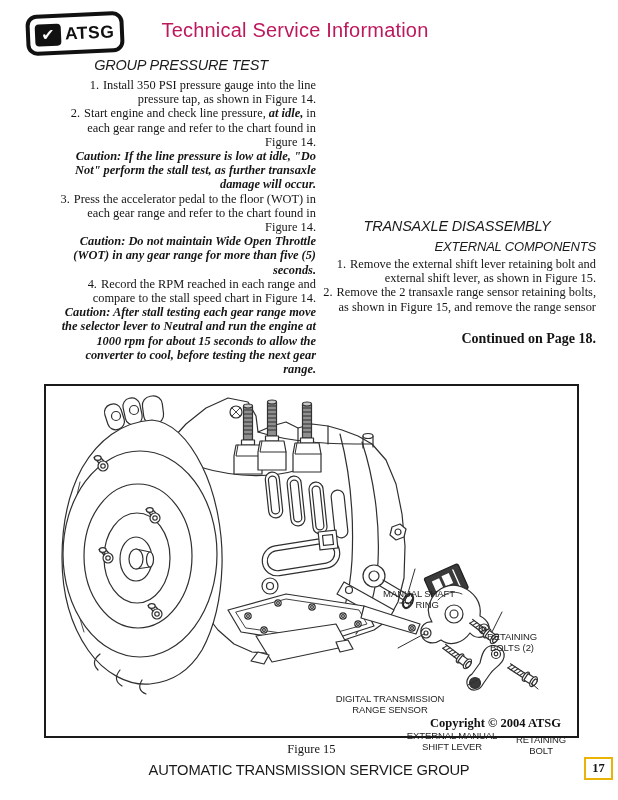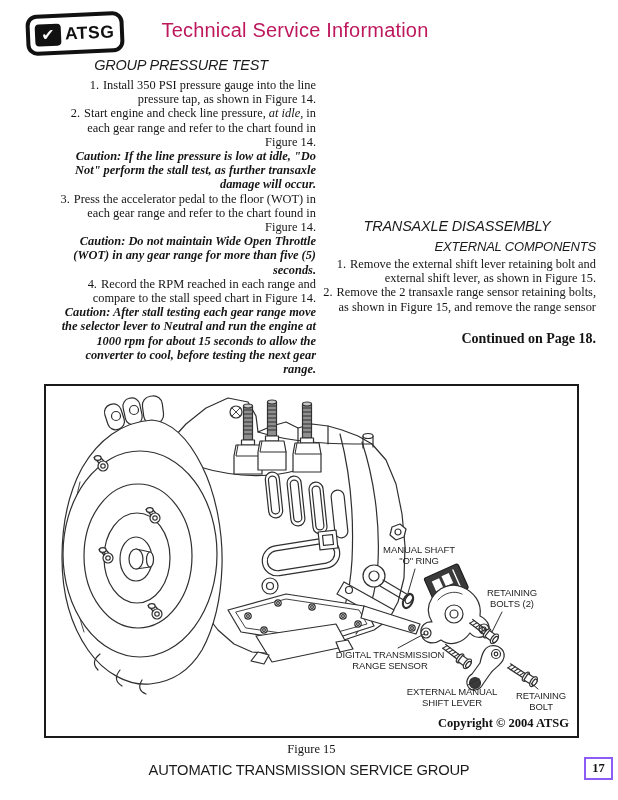--- a/index.html
+++ b/index.html
@@ -20,44 +20,44 @@
   .col{position:absolute;font-size:12.4px;line-height:14.2px;}
   .col-left{left:46px;top:57px;width:270px;}
   .col-right{left:318px;top:218px;width:278px;}
   .col-heading{font:italic 14.5px "Liberation Sans",sans-serif;letter-spacing:-.2px;
                text-align:center;margin-bottom:5px;color:#1c1c1c;}
   .sub-heading{font:italic 13px "Liberation Sans",sans-serif;letter-spacing:-.2px;
                text-align:right;margin:2px 0 3px 0;color:#1c1c1c;}
   .item{padding-left:15px;text-align:right;}
   .item-text{text-indent:-15px;}
   .num{margin-right:4px;}
-  .em{font-weight:normal;font-style:italic;}
+  .em{font-weight:bold;font-style:italic;}
   .caution{font-weight:bold;font-style:italic;}
   .continued{font-weight:bold;text-align:right;margin-top:18px;font-size:14px;}
 
   
   .figure{position:absolute;left:44px;top:384px;width:535px;height:354px;box-sizing:border-box;
           border:2px solid #1a1a1a;background:#fff;}
   .figure svg{position:absolute;left:0;top:0;}
   .part-label{position:absolute;font:9.5px/11px "Liberation Sans",sans-serif;text-align:center;
-              white-space:pre-line;letter-spacing:-.1px;color:#1f1f1f;}
+              white-space:pre-line;letter-spacing:-.1px;color:#1f1f1f;margin-top:44px;}
   .lbl-ms{left:316px;top:158px;width:114px;}
   .lbl-rb2{left:420px;top:201px;width:92px;}
   .lbl-dtrs{left:278px;top:263px;width:132px;}
   .lbl-ems{left:346px;top:300px;width:120px;}
   .lbl-rb{left:455px;top:304px;width:80px;}
-  .fig-copyright{position:absolute;right:8px;bottom:5px;font:bold 12.5px "Liberation Serif",serif;color:#111;}
+  .fig-copyright{position:absolute;right:16px;bottom:5px;font:bold 12.5px "Liberation Serif",serif;color:#111;}
   .fig-caption{position:absolute;left:44px;top:742px;width:535px;text-align:center;
                font:12.5px "Liberation Serif",serif;}
 
   
   .footer-org{position:absolute;left:0;top:761px;width:618px;text-align:center;
               font:15.5px "Liberation Sans",sans-serif;letter-spacing:-.2px;color:#1b1b1b;
               transform:scaleX(.95);}
-  .page-num{position:absolute;left:584px;top:757px;width:25px;height:19px;border:2px solid #8b5cf6;
+  .page-num{position:absolute;left:584px;top:757px;width:25px;height:19px;border:2px solid #eab308;
             font:bold 12.5px/19px "Liberation Serif",serif;text-align:center;}
 </style>
 </head>
 <body>
 
 <div class="page">
 
   <div class="logo">
     <div class="logo-outer">
       <span class="logo-check">✔</span>

